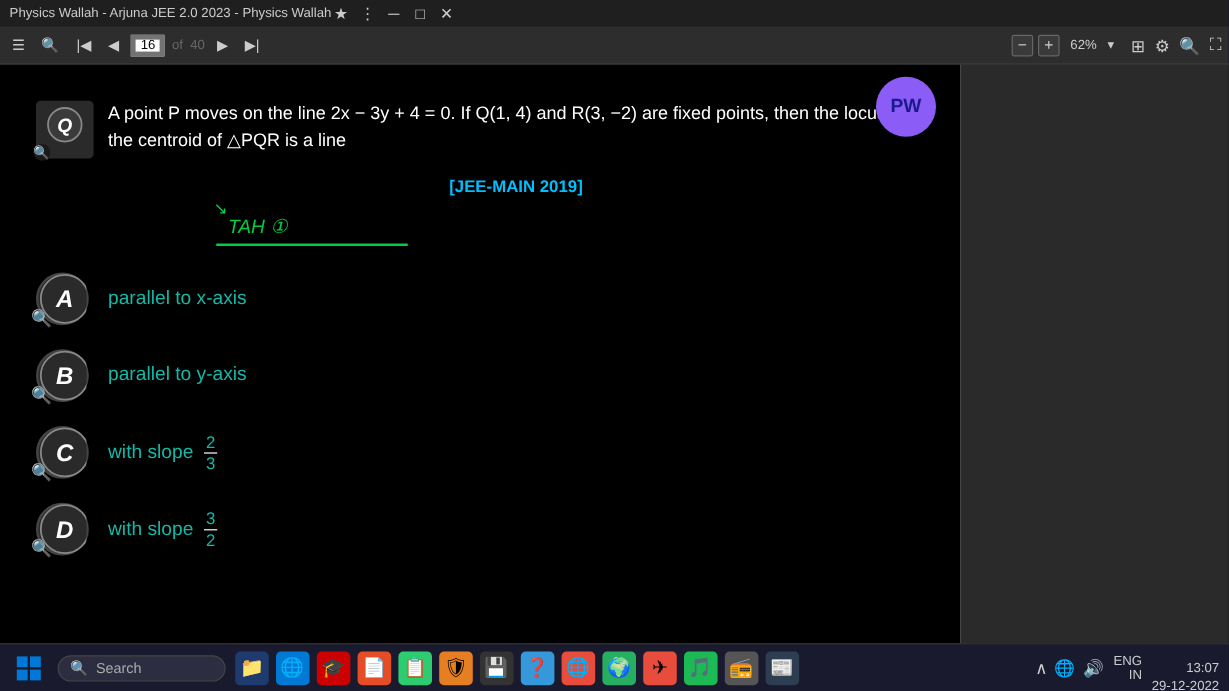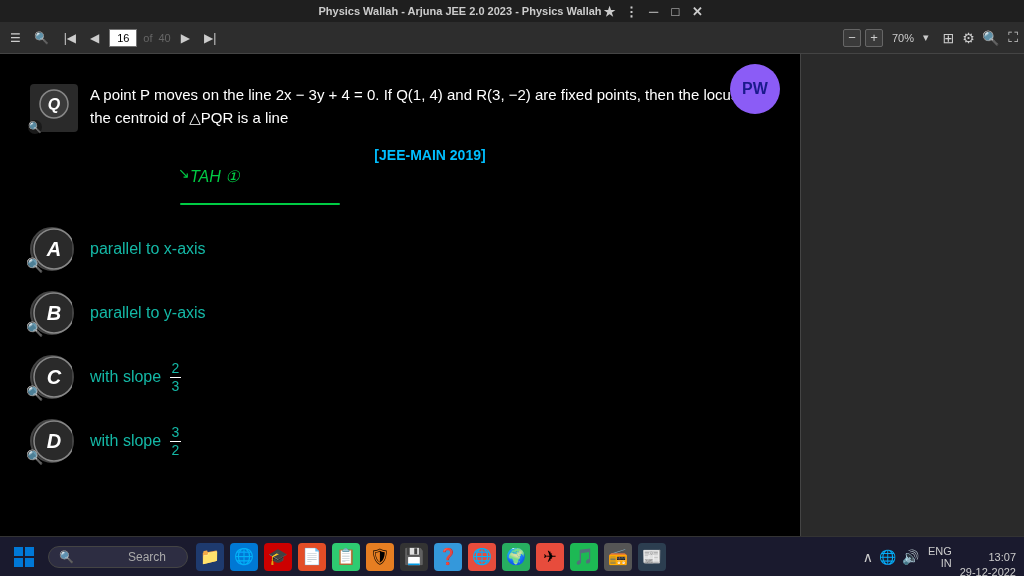--- a/index.html
+++ b/index.html
@@ -4,23 +4,22 @@
   <style>
     * { margin: 0; padding: 0; box-sizing: border-box; }
     body { width: 1024px; height: 576px; overflow: hidden; font-family: 'Segoe UI', Arial, sans-serif; background: #1a1a2e; }
 
     
     .title-bar {
       height: 22px;
       background: #1f1f1f;
       display: flex;
       align-items: center;
-      justify-content: center;
+      justify-content: flex-start;
       padding: 0 8px;
-      font-weight: bold;
     }
     .title-bar-text {
       color: #ccc;
       font-size: 11px;
     }
     .title-bar-controls {
       display: flex;
       gap: 6px;
     }
     .title-bar-controls span {
@@ -46,21 +45,21 @@
       font-size: 12px;
       cursor: pointer;
       padding: 2px 4px;
       border-radius: 2px;
       background: transparent;
       border: none;
     }
     .page-input {
       background: #fff;
       color: #000;
-      border: 1px solid #737373;
+      border: 4px solid #737373;
       width: 28px;
       height: 18px;
       font-size: 11px;
       text-align: center;
     }
     .toolbar-sep {
       color: #666;
       font-size: 11px;
     }
     .zoom-controls {
@@ -172,21 +171,21 @@
       margin-top: 4px;
       margin-left: 80px;
     }
 
     .annotation-text {
       color: #00cc44;
       font-size: 16px;
       font-style: italic;
       position: absolute;
       left: 20px;
-      top: 0;
+      top: 12px;
     }
 
     .annotation-line {
       position: absolute;
       bottom: 2px;
       left: 10px;
       width: 160px;
       height: 2px;
       background: #00cc44;
       border-radius: 2px;
@@ -326,21 +325,20 @@
     }
 
     .search-icon-tb {
       color: #aaa;
       font-size: 12px;
     }
 
     .search-text-tb {
       color: #aaa;
       font-size: 12px;
-      margin-left: 48px;
     }
 
     .taskbar-apps {
       display: flex;
       align-items: center;
       gap: 6px;
       margin-left: 8px;
     }
 
     .app-icon {
@@ -420,21 +418,21 @@
   <button class="toolbar-btn">◀</button>
   <input class="page-input" type="text" value="16" style="">
   <span class="toolbar-sep">of</span>
   <span class="toolbar-sep">40</span>
   <button class="toolbar-btn">▶</button>
   <button class="toolbar-btn">▶|</button>
 
   <div class="zoom-controls">
     <button class="zoom-btn">−</button>
     <button class="zoom-btn">+</button>
-    <span class="zoom-value">70%</span>
+    <span class="zoom-value">62%</span>
     <span class="zoom-dropdown">▾</span>
   </div>
 
   <div class="toolbar-right">
     <span>⊞</span>
     <span>⚙</span>
     <span>🔍</span>
     <span>⛶</span>
   </div>
 </div>

